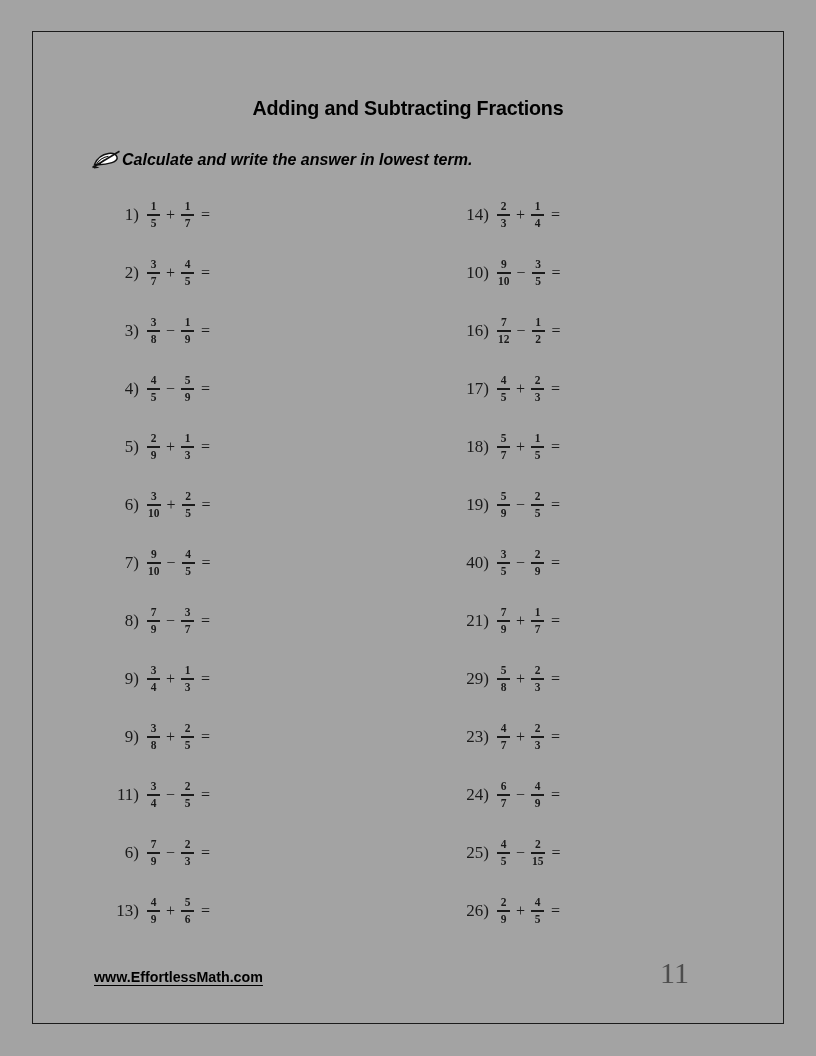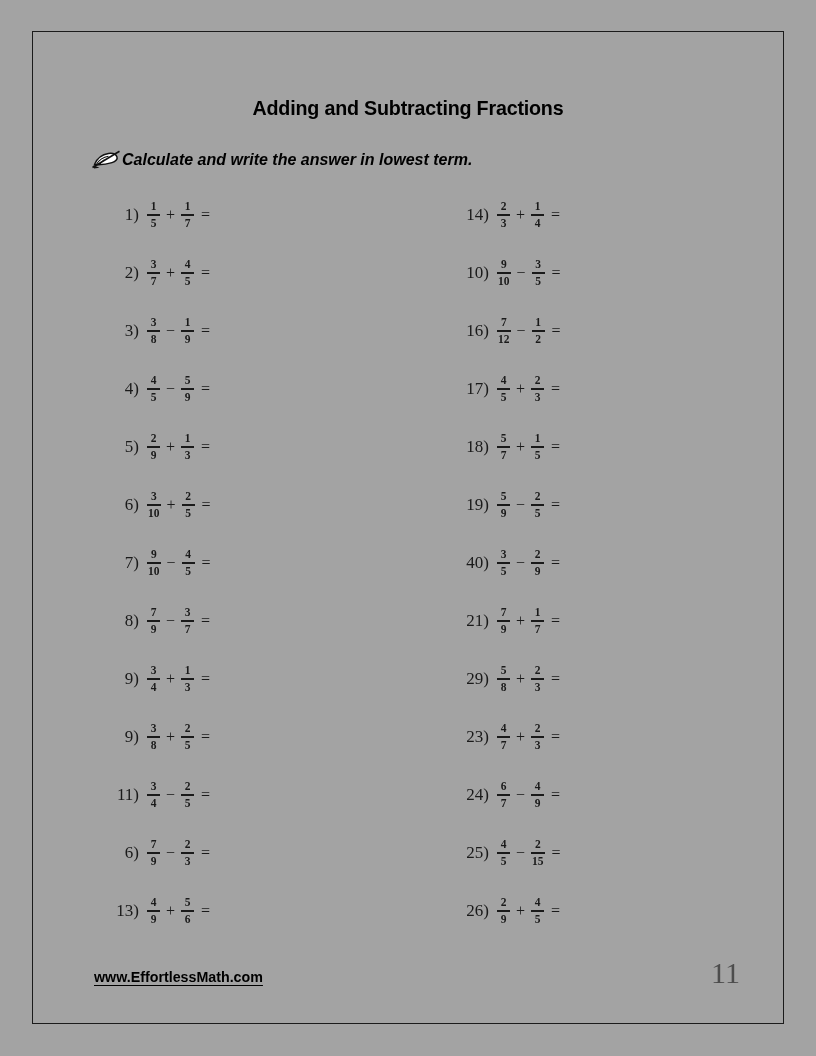--- a/index.html
+++ b/index.html
@@ -152,21 +152,21 @@
     text-decoration: underline;
     text-underline-offset: 2.5px;
     transform: scaleX(0.95);
     transform-origin: left center;
   }
   .footer-page {
     position: absolute;
     left: 660px;
     top: 956px;
     width: 80px;
-    text-align: right;
+    text-align: left;
     font-family: "Liberation Serif", serif;
     font-size: 30px;
     color: #4d4d4d;
   }
 </style>
 </head>
 <body>
 
 <div class="page">
 

